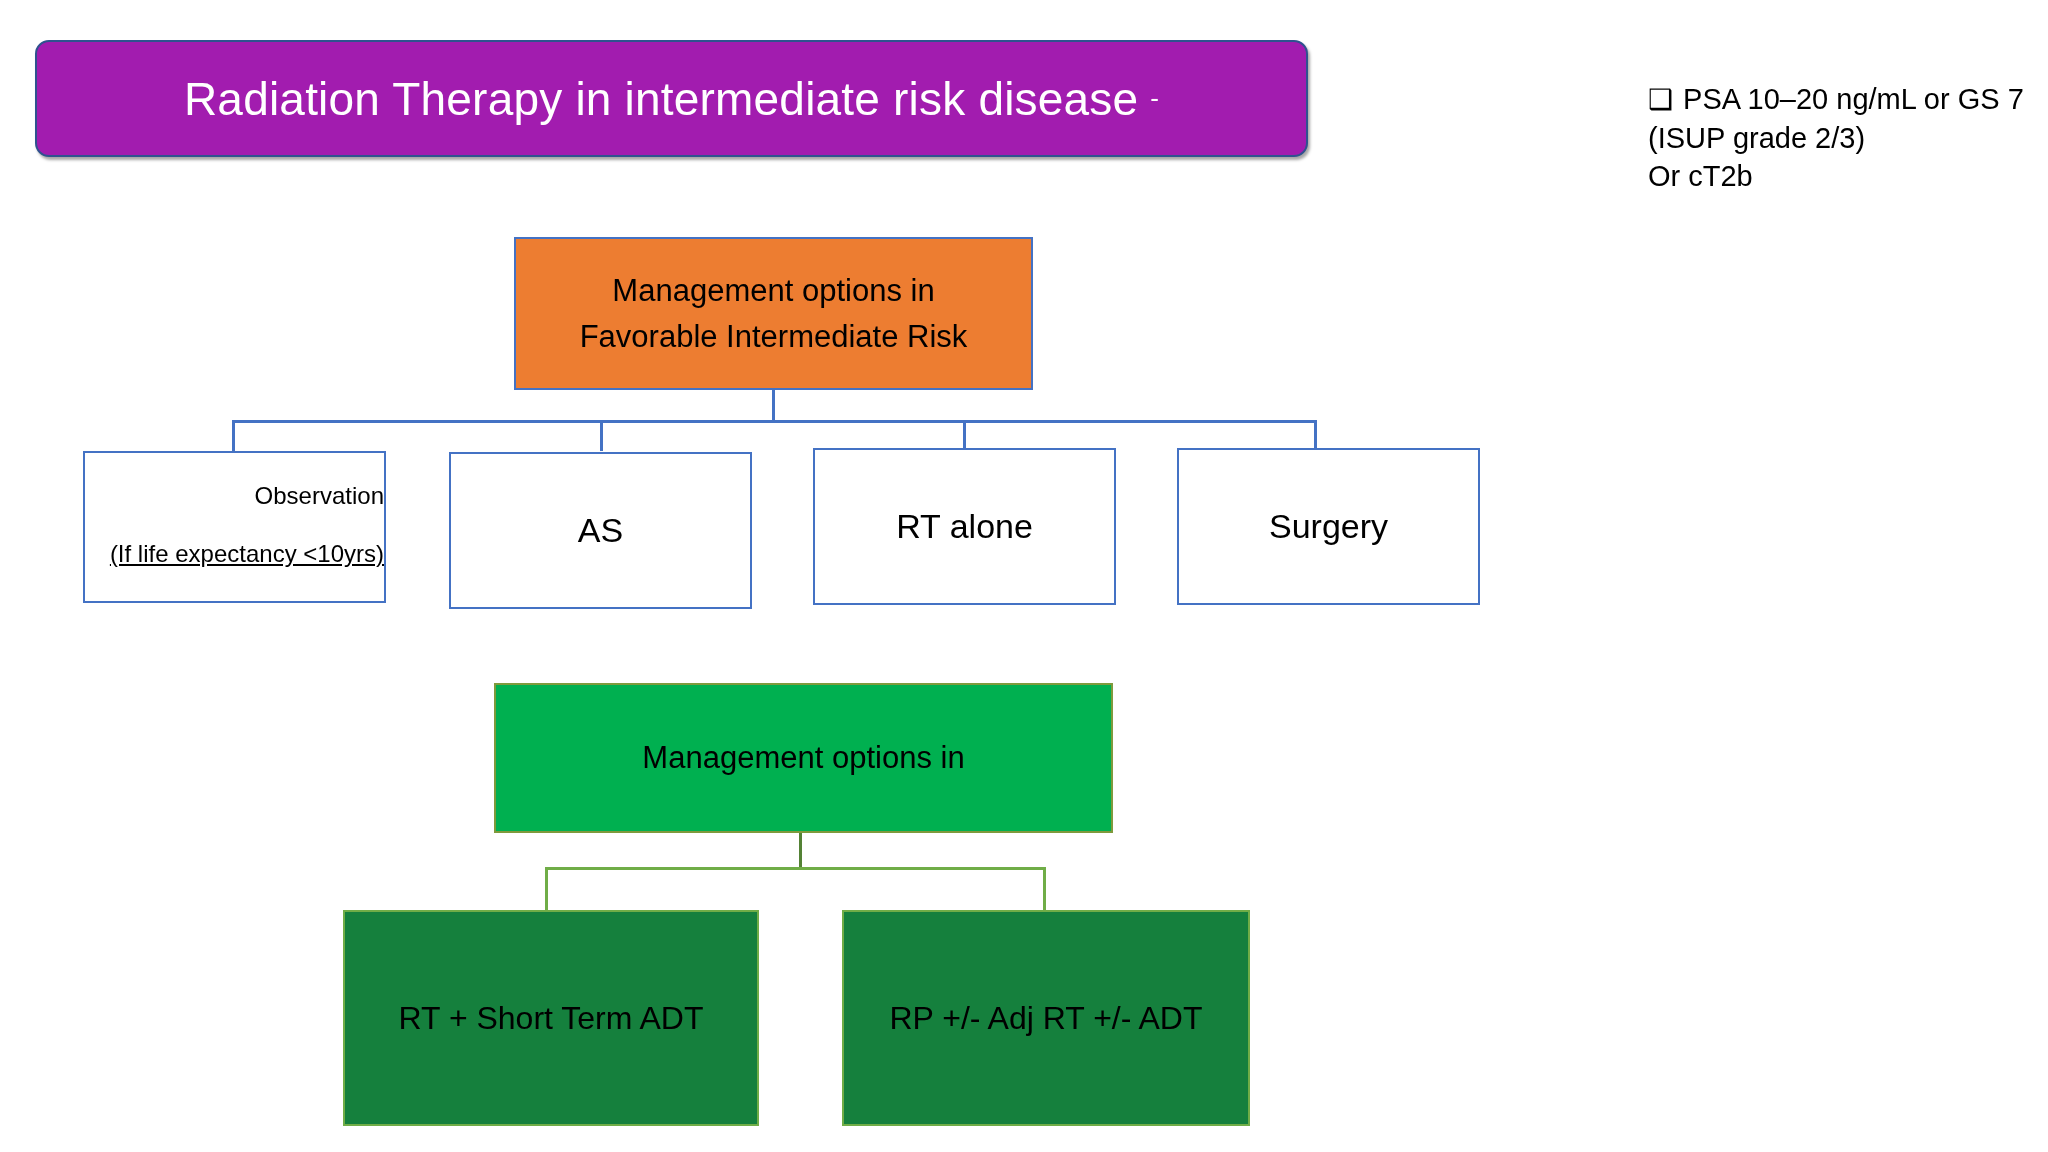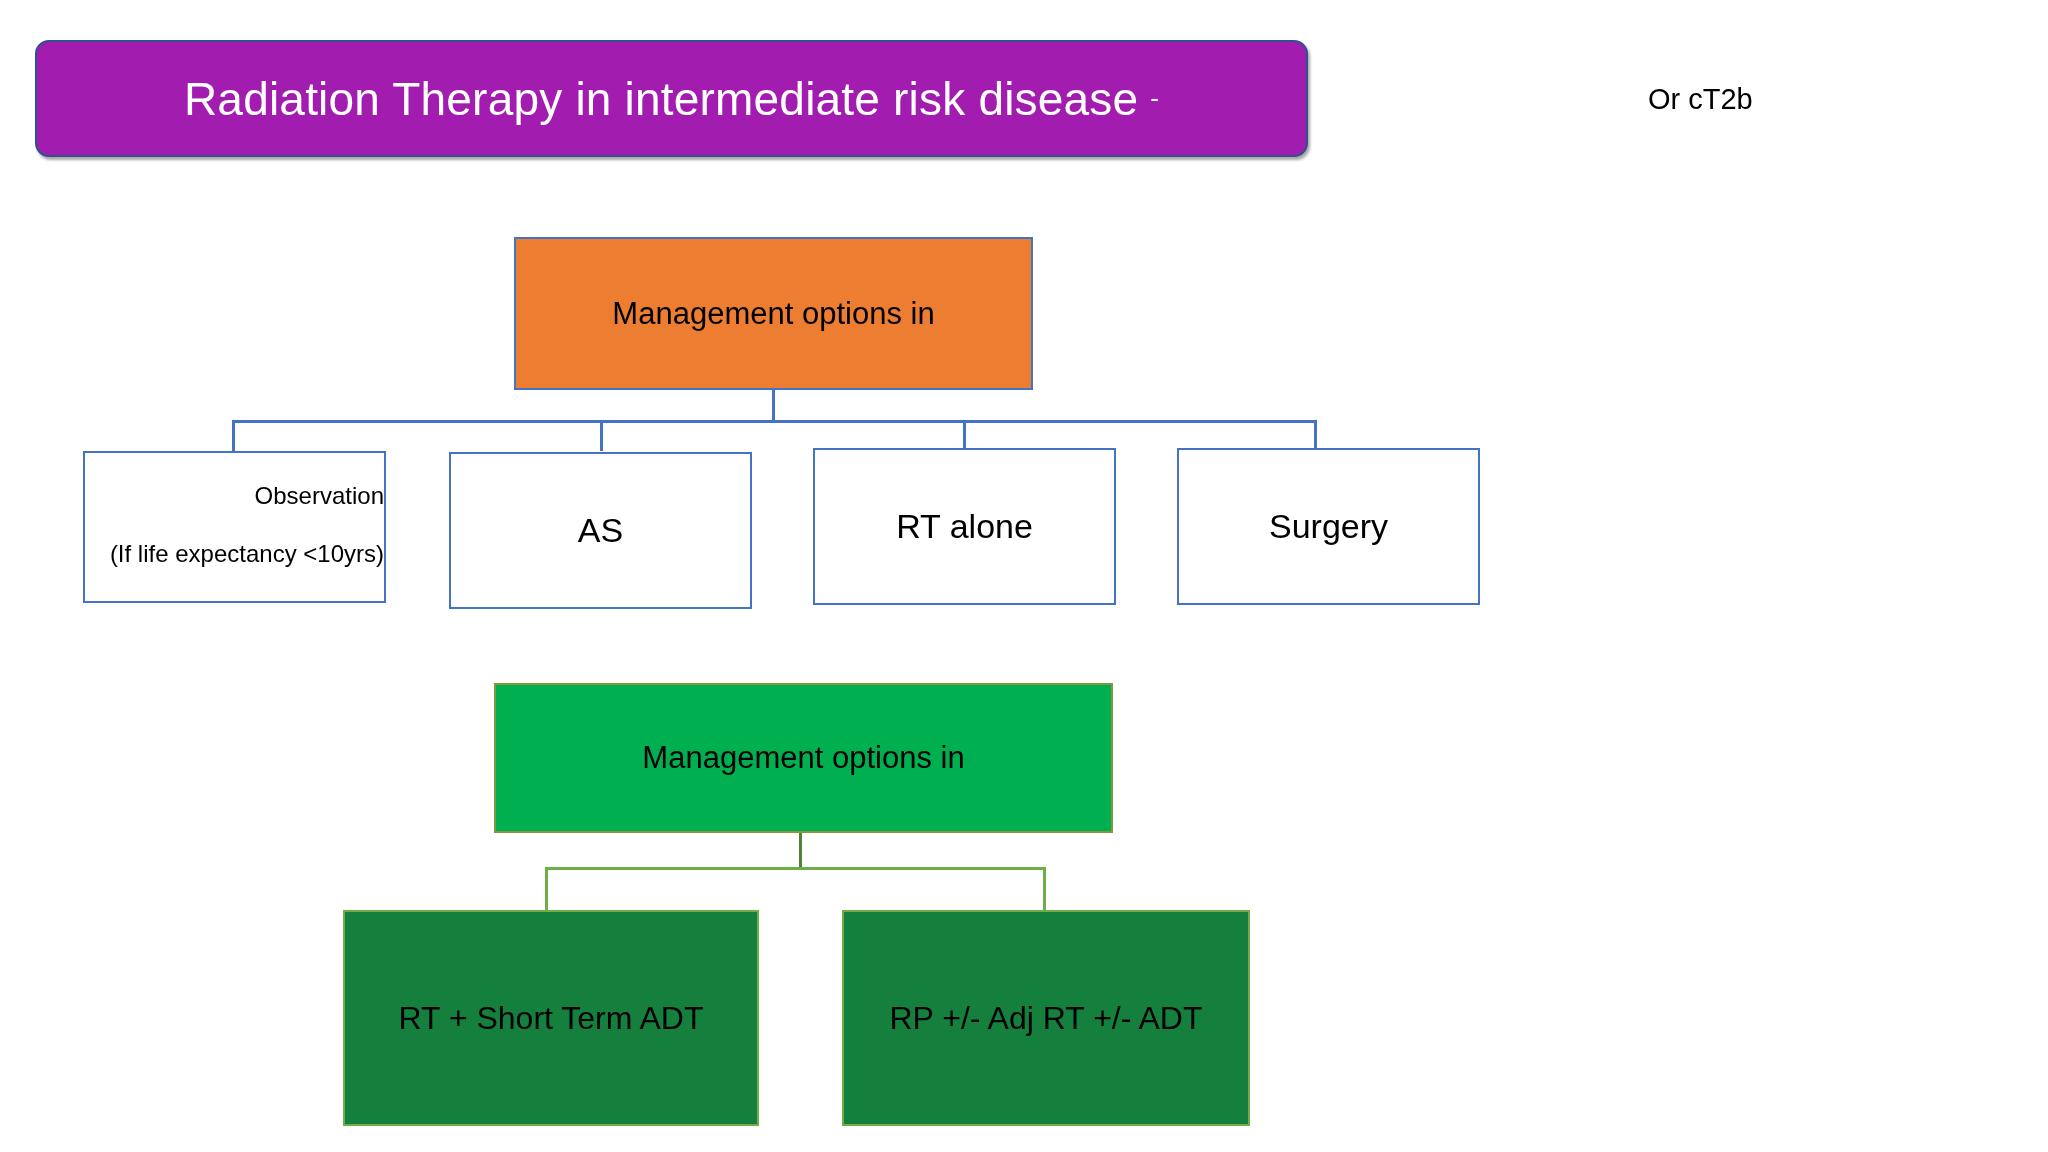--- a/index.html
+++ b/index.html
@@ -97,21 +97,21 @@
     border: 2px solid #70AD47;
     color: #000000;
   }
 
   .node .node-label { display: block; }
   .node .node-sub { display: block; }
 
   
   #box-observation { font-size: 24px; line-height: 1.0; }
   #box-observation .node-label { margin-bottom: 22px; }
-  #box-observation .node-sub { line-height: 1.32; }
+  #box-observation .node-sub { line-height: 1.32; text-decoration: underline; }
 
   .node-big-label { font-size: 34px; }
   .node-bottom-label { font-size: 32px; }
 
   
   .conn {
     position: absolute;
     background: #4472C4;
   }
   .conn-green { background: #70AD47; }
@@ -119,25 +119,27 @@
 </style>
 </head>
 <body>
 
 <div class="title-banner">
   <span class="title-text">Radiation Therapy in intermediate risk disease</span>
   <span class="title-suffix">-</span>
 </div>
 
 <div class="note-block">
+  <span class="note-line"><span class="note-checkbox">❑</span><span>PSA 10–20 ng/mL or GS 7 (ISUP grade 2/3)</span></span>
   <span class="note-line">Or cT2b</span>
 </div>
 
 <div class="node node-orange" id="box-favorable-header" style="left:514px; top:237px; width:519px; height:153px; flex-direction:column;">
   <span class="node-label">Management options in</span>
+  <span class="node-sub">Favorable Intermediate Risk</span>
 </div>
 
 <div class="conn" style="left:772px; top:390px; width:3px; height:30px;"></div>
 <div class="conn" style="left:232px; top:420px; width:1085px; height:3px;"></div>
 <div class="conn" style="left:232px; top:420px; width:3px; height:31px;"></div>
 <div class="conn" style="left:600px; top:420px; width:3px; height:31px;"></div>
 <div class="conn" style="left:963px; top:420px; width:3px; height:31px;"></div>
 <div class="conn" style="left:1314px; top:420px; width:3px; height:31px;"></div>
 
 <div class="node node-plain-blue" id="box-observation" style="left:83px; top:451px; width:303px; height:152px; flex-direction:column;align-items:flex-end;">

